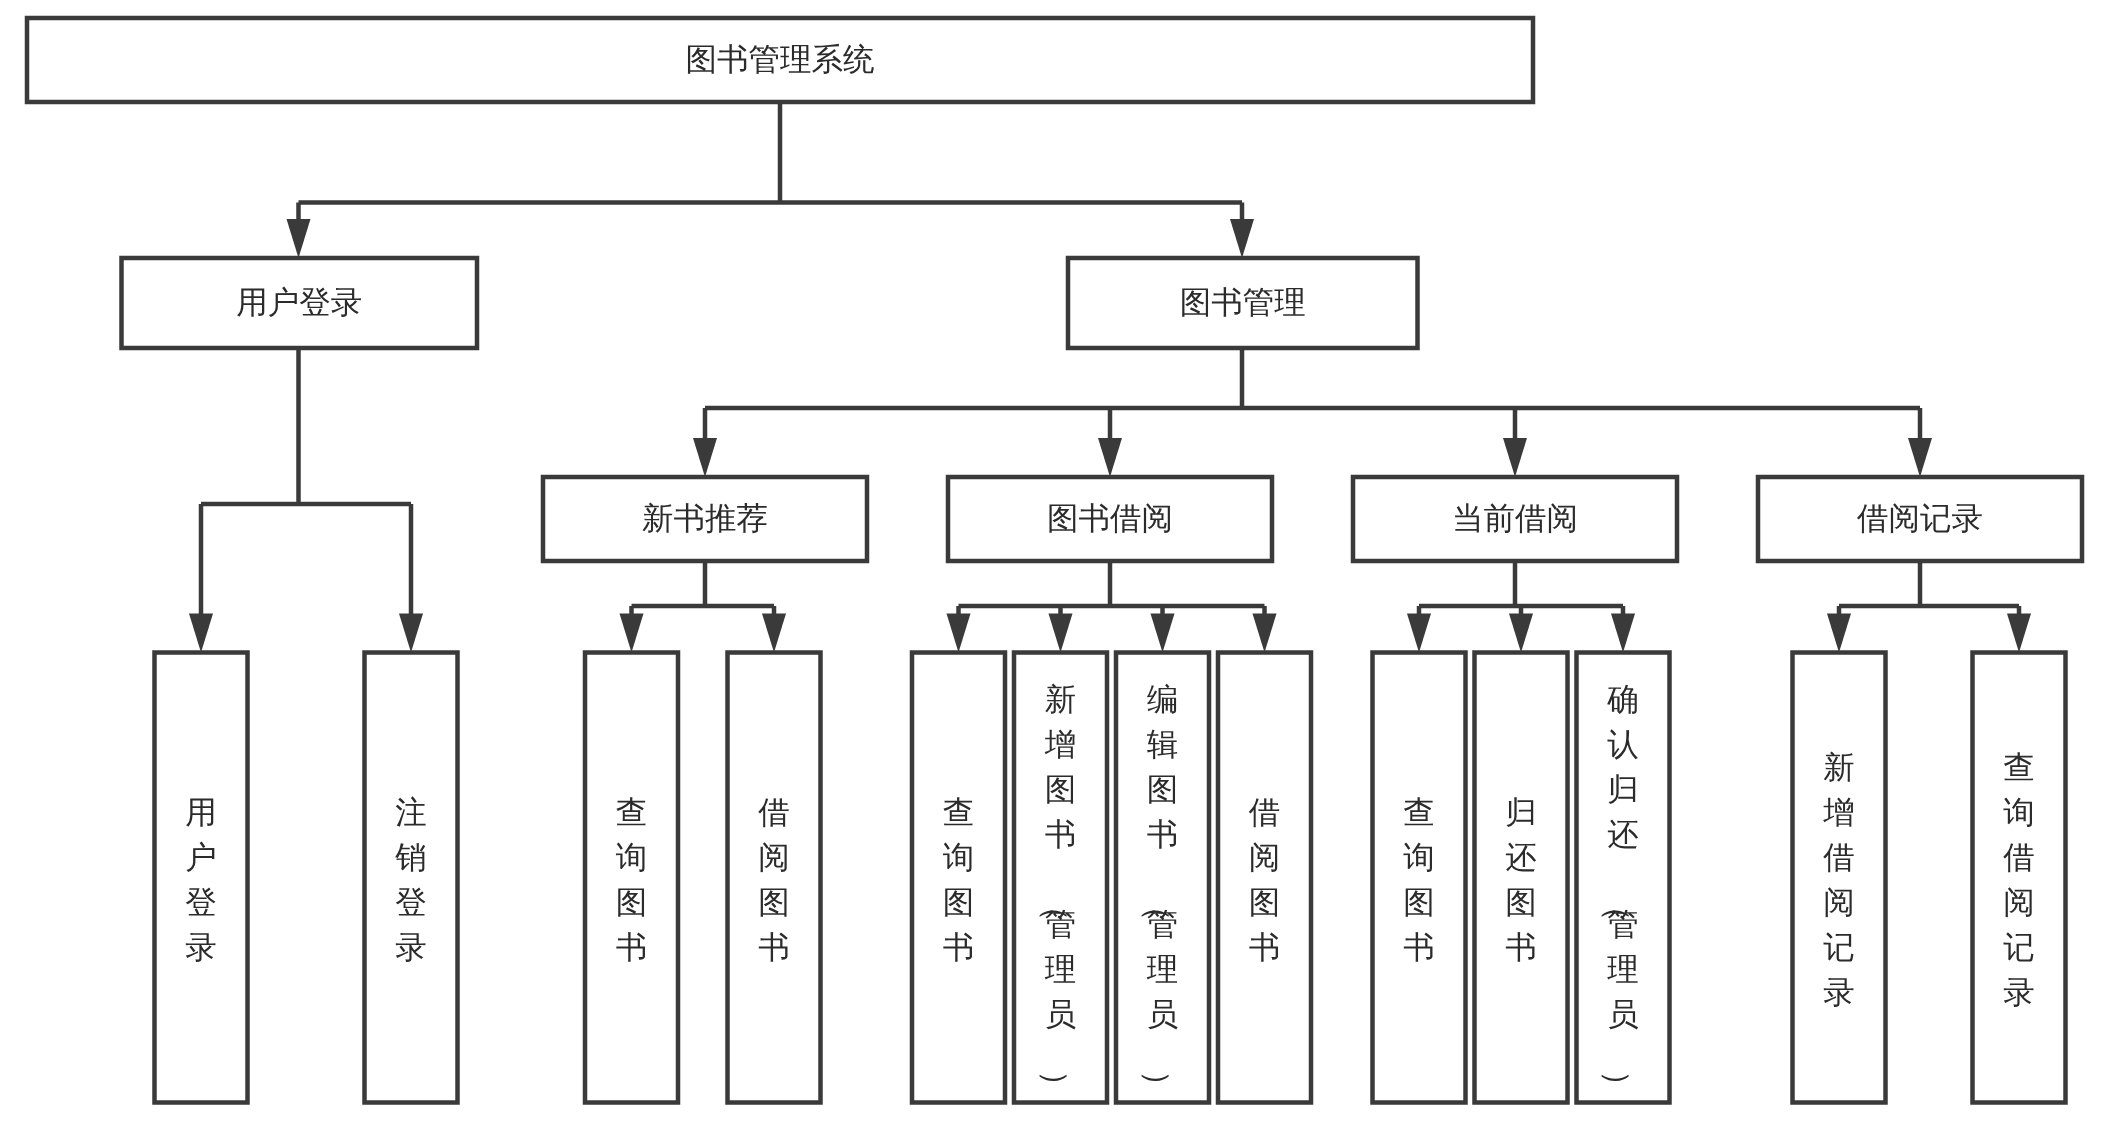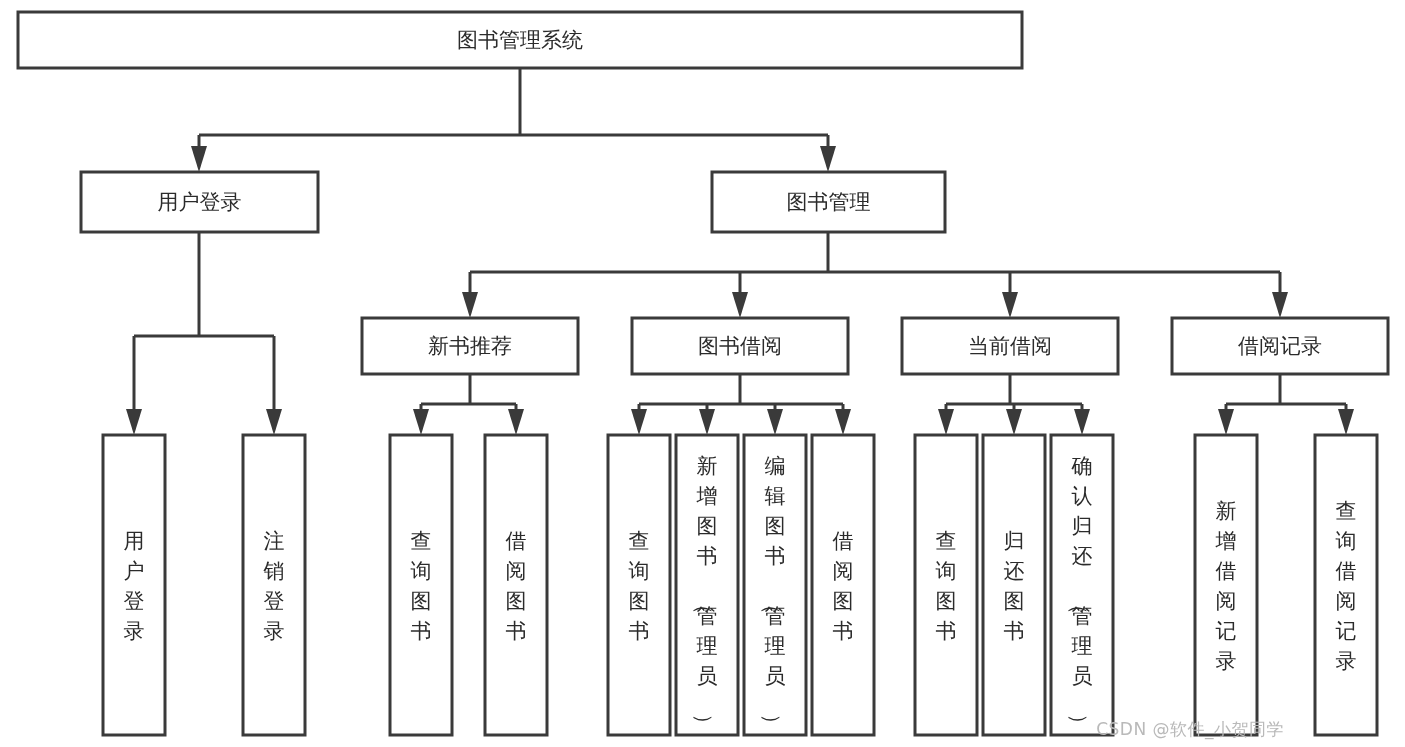--- a/index.html
+++ b/index.html
@@ -217,14 +217,13 @@
         <g>
           <rect x="1195" y="435" width="62" height="300" class="node-box"></rect>
           <text x="1226" class="node-label-v"><tspan x="1226" y="518.4">新</tspan><tspan x="1226" y="548.4">增</tspan><tspan x="1226" y="578.4">借</tspan><tspan x="1226" y="608.4">阅</tspan><tspan x="1226" y="638.4">记</tspan><tspan x="1226" y="668.4">录</tspan></text>
         </g>
         <g>
           <rect x="1315" y="435" width="62" height="300" class="node-box"></rect>
           <text x="1346" class="node-label-v"><tspan x="1346" y="518.4">查</tspan><tspan x="1346" y="548.4">询</tspan><tspan x="1346" y="578.4">借</tspan><tspan x="1346" y="608.4">阅</tspan><tspan x="1346" y="638.4">记</tspan><tspan x="1346" y="668.4">录</tspan></text>
         </g>
       </g>
   </svg>
-  <div class="watermark-text">CSDN @软件_小贺同学</div>
 </div>
 
 </body></html>

